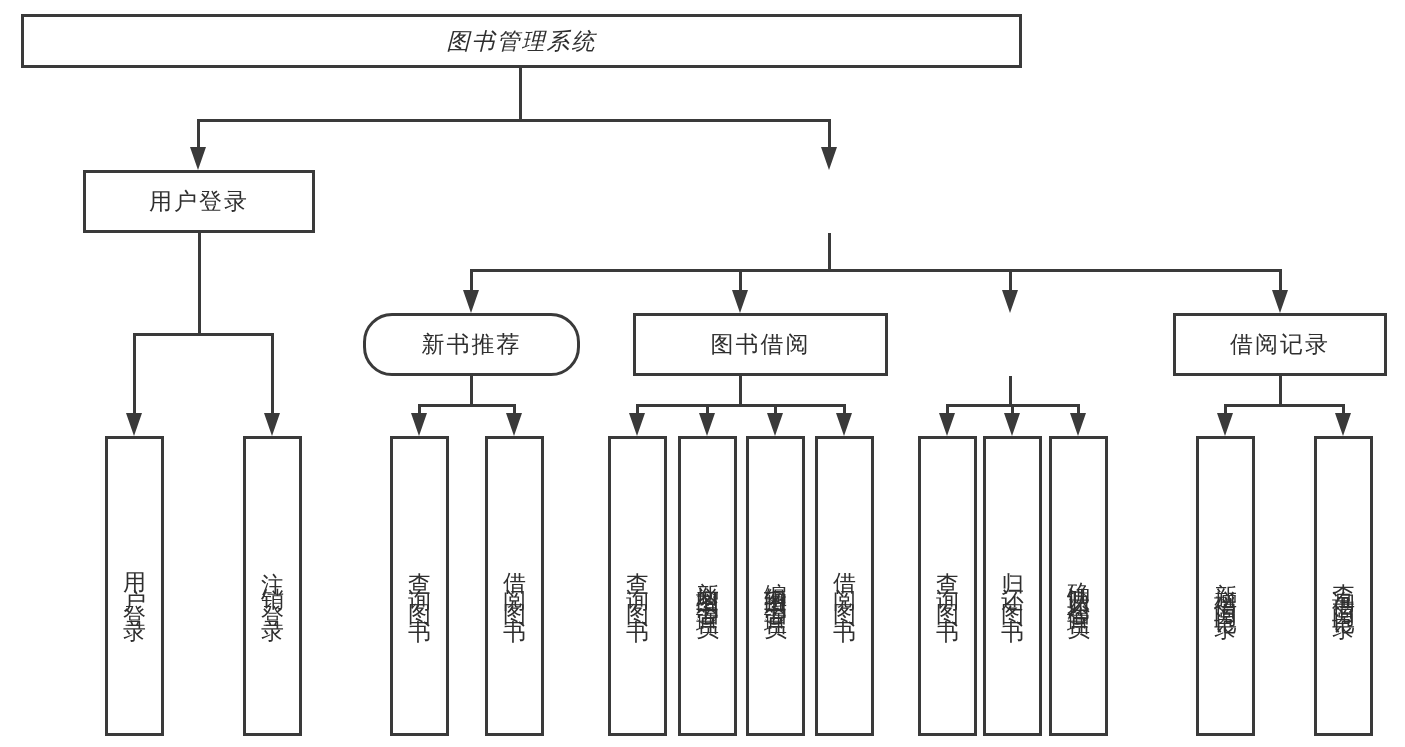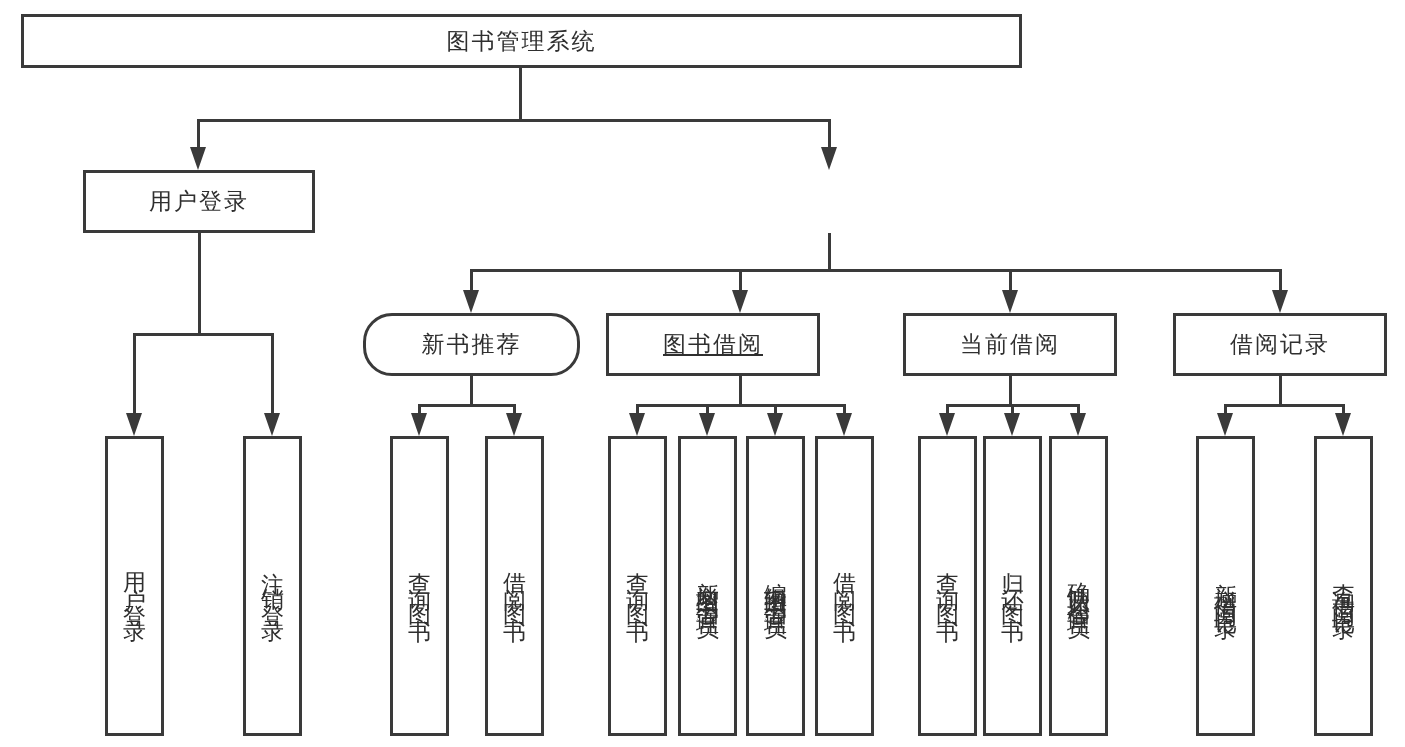--- a/index.html
+++ b/index.html
@@ -41,21 +41,21 @@
   .watermark{
     position:absolute;right:5px;bottom:4px;
     color:var(--wm);font-size:21px;letter-spacing:1px;white-space:nowrap;
   }
 </style>
 </head>
 <body>
 
 <div class="stage">
 
-  <div class="box" style="left:21px;top:14px;width:1001px;height:54px;">图书管理系统</div>
+  <div class="box" style="left:21px;top:14px;width:1001px;height:54px;font-style:italic;">图书管理系统</div>
 
   <i class="vline" style="left:519px;top:68px;height:51px;"></i>
   <i class="hline" style="left:197px;top:119px;width:634px;"></i>
   <i class="vline" style="left:197px;top:119px;height:29px;"></i>
   <i class="arr" style="left:190px;top:147px;"></i>
   <i class="vline" style="left:828px;top:119px;height:29px;"></i>
   <i class="arr" style="left:821px;top:147px;"></i>
 
   <div class="box" style="left:83px;top:170px;width:232px;height:63px;">用户登录</div>
 
@@ -71,22 +71,21 @@
   <i class="vline" style="left:470px;top:269px;height:21px;"></i>
   <i class="arr" style="left:463px;top:290px;"></i>
   <i class="vline" style="left:739px;top:269px;height:21px;"></i>
   <i class="arr" style="left:732px;top:290px;"></i>
   <i class="vline" style="left:1009px;top:269px;height:21px;"></i>
   <i class="arr" style="left:1002px;top:290px;"></i>
   <i class="vline" style="left:1279px;top:269px;height:21px;"></i>
   <i class="arr" style="left:1272px;top:290px;"></i>
 
   <div class="box" style="left:363px;top:313px;width:217px;height:63px;border-radius:29px;">新书推荐</div>
-  <div class="box" style="left:606px;top:313px;width:214px;height:63px;text-decoration:underline;">图书借阅</div>
-  <div class="box" style="left:903px;top:313px;width:214px;height:63px;">当前借阅</div>
+  <div class="box" style="left:633px;top:313px;width:255px;height:63px;">图书借阅</div>
   <div class="box" style="left:1173px;top:313px;width:214px;height:63px;">借阅记录</div>
 
   <i class="vline" style="left:470px;top:376px;height:31px;"></i>
   <i class="hline" style="left:418px;top:404px;width:98px;"></i>
   <i class="vline" style="left:418px;top:404px;height:10px;"></i>
   <i class="arr" style="left:411px;top:413px;"></i>
   <i class="vline" style="left:513px;top:404px;height:10px;"></i>
   <i class="arr" style="left:506px;top:413px;"></i>
 
   <i class="vline" style="left:739px;top:376px;height:31px;"></i>

